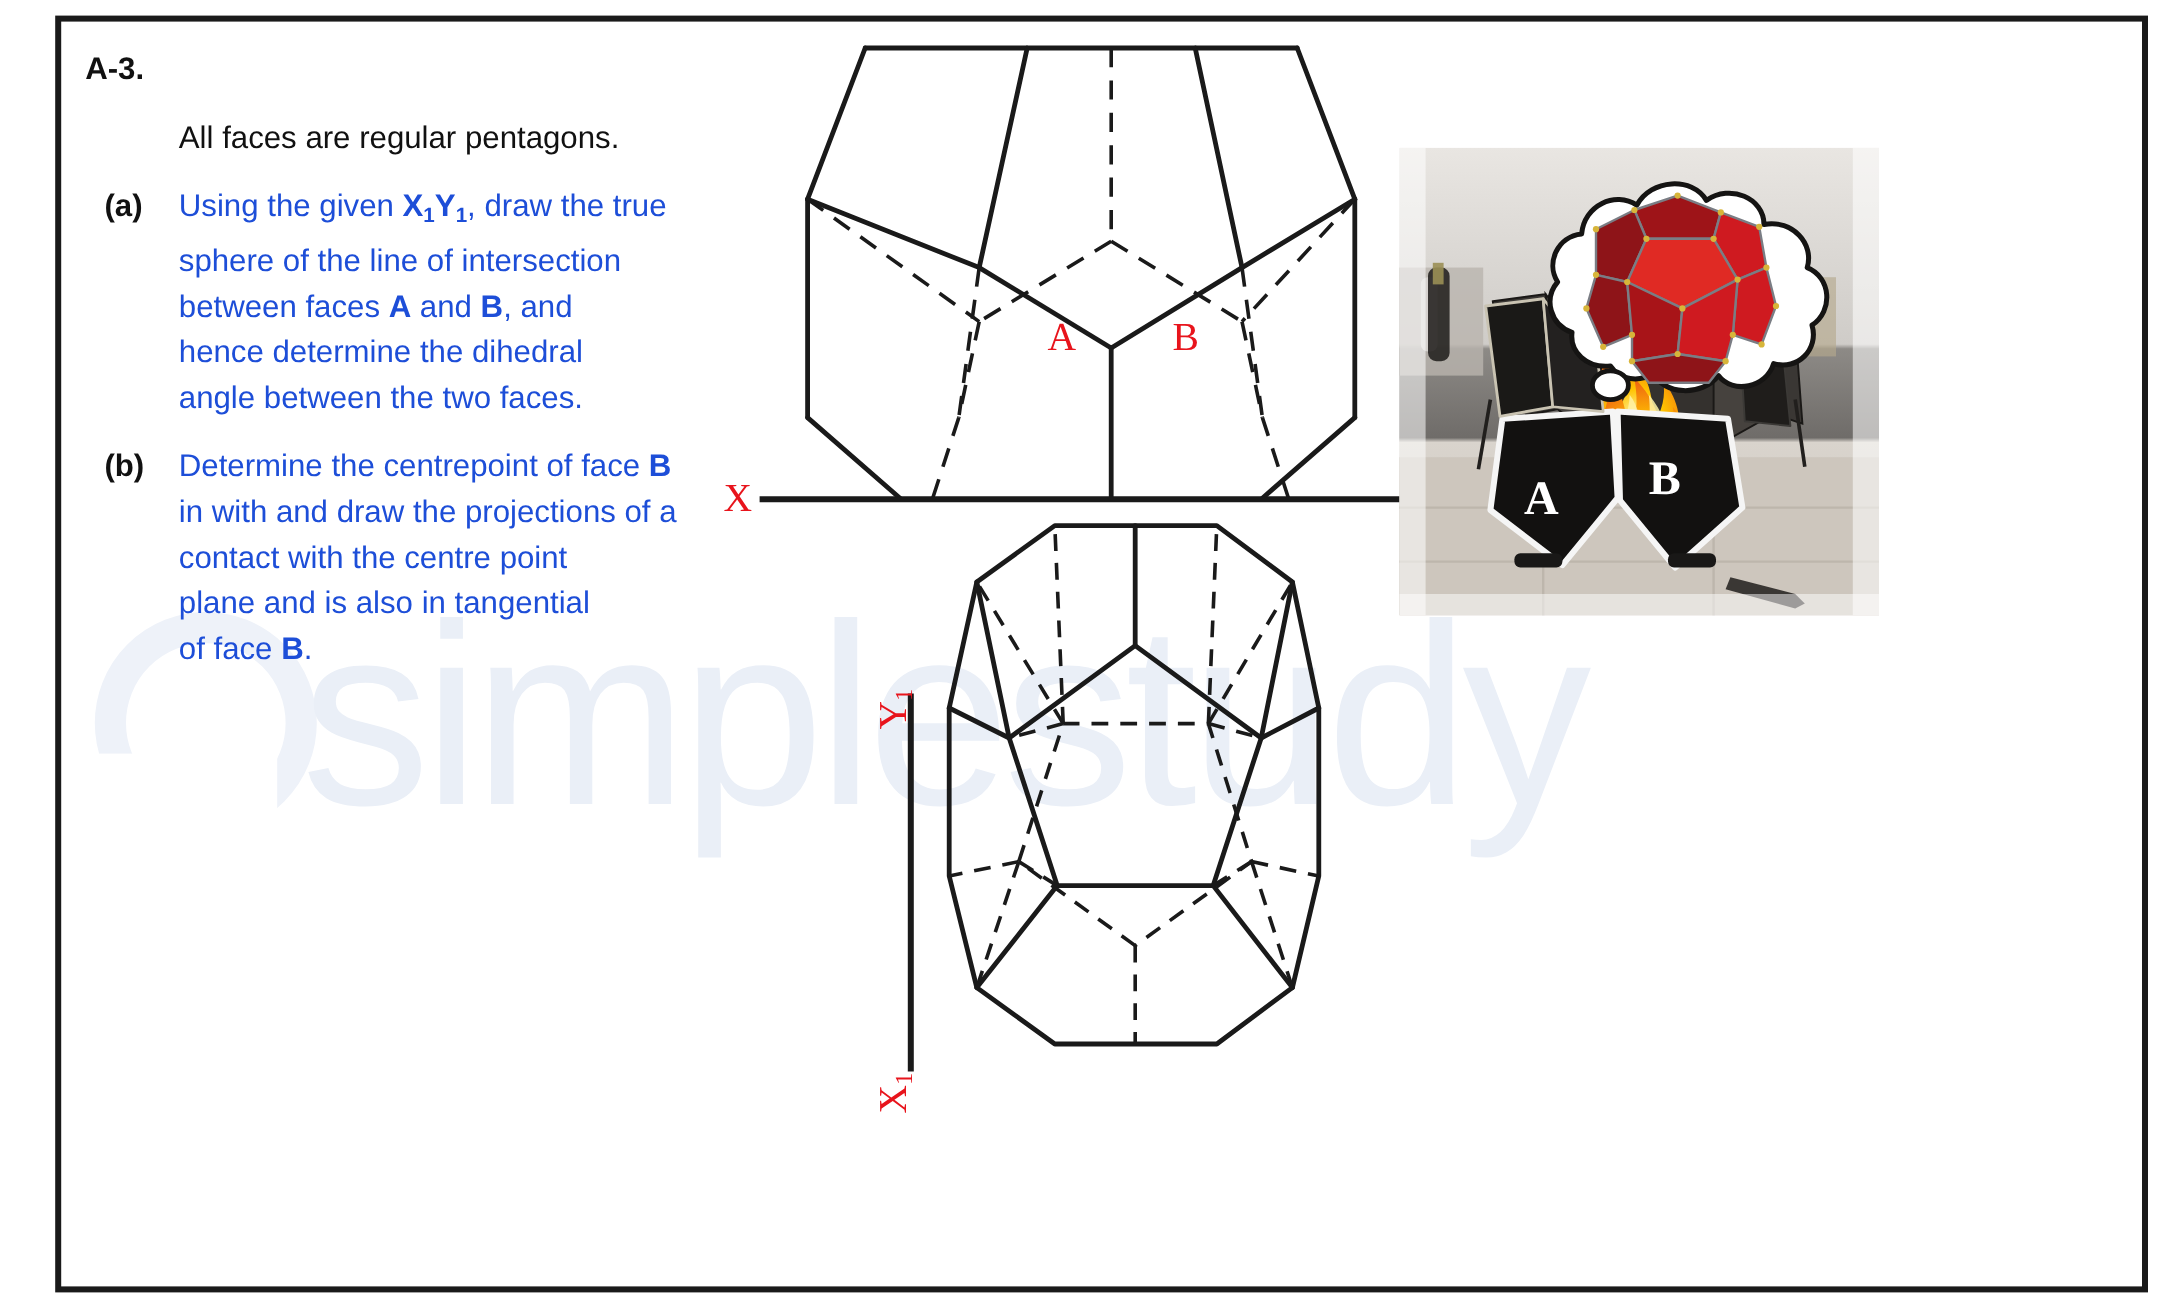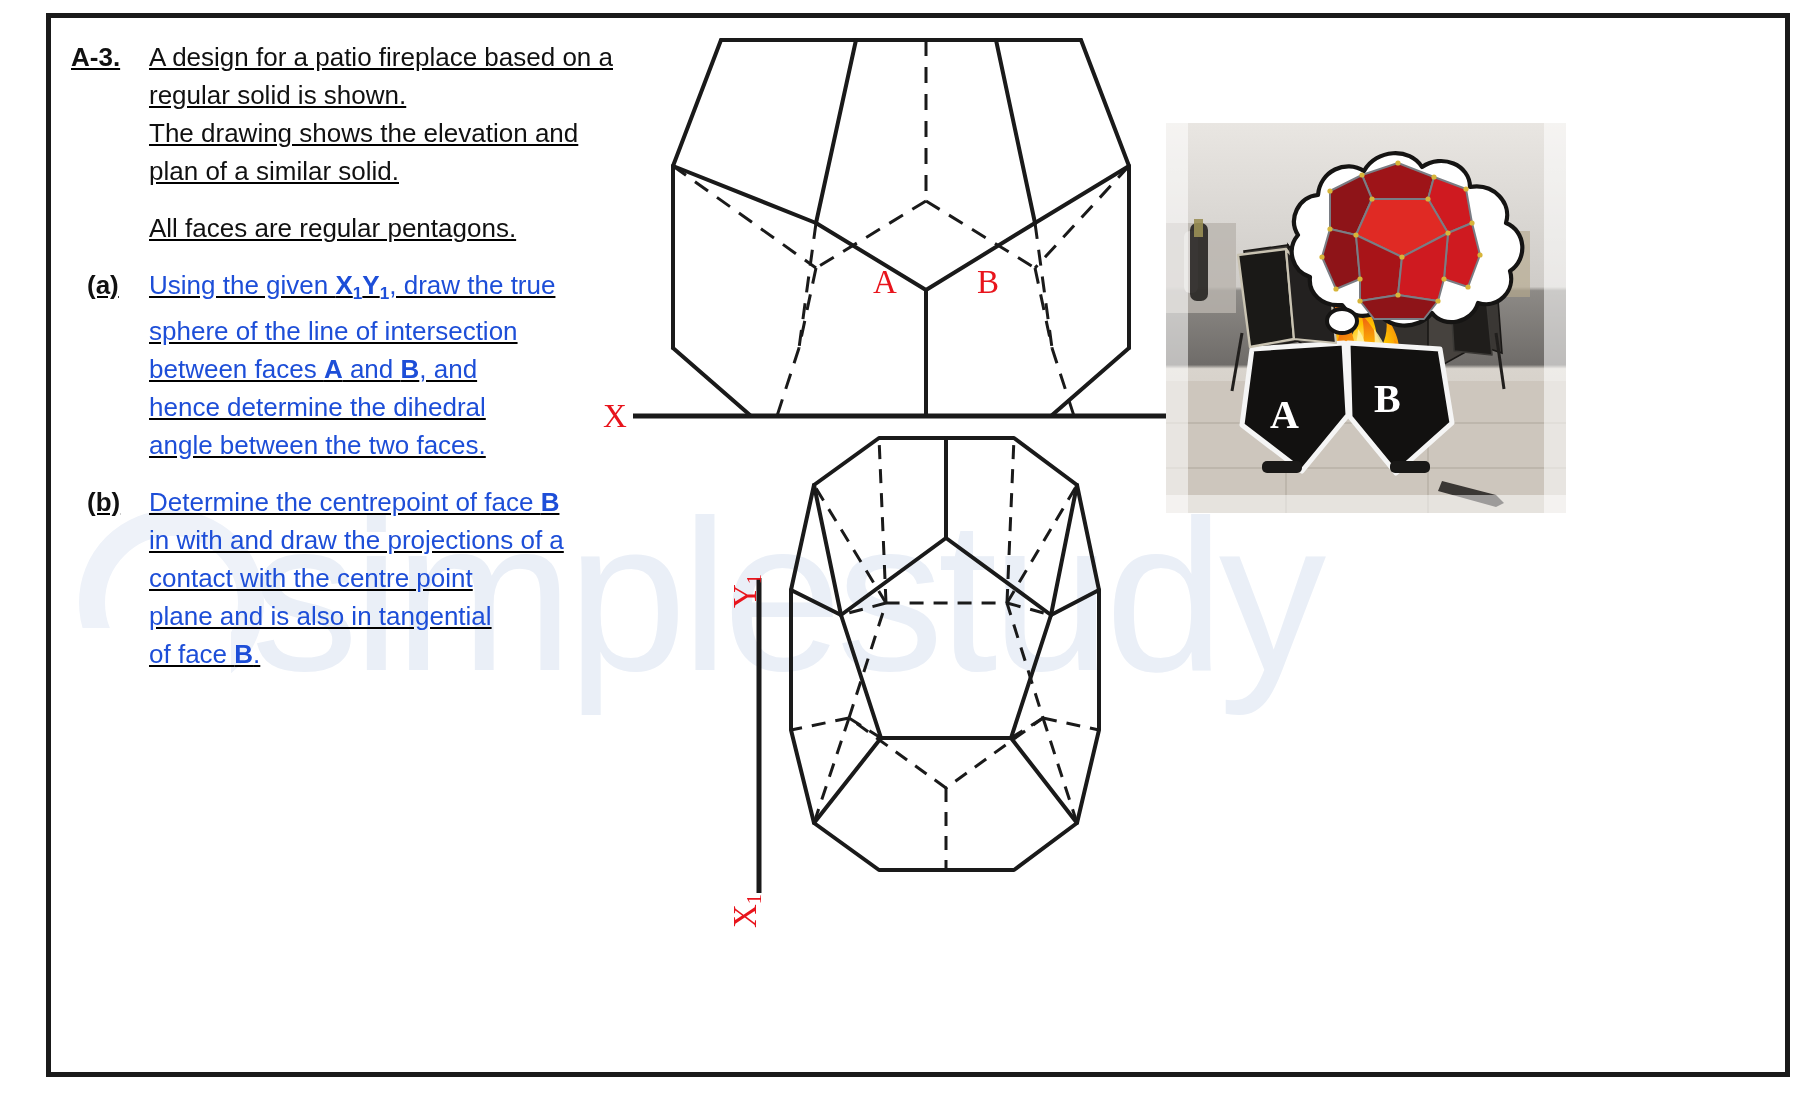--- a/index.html
+++ b/index.html
@@ -27,21 +27,21 @@
     position:absolute;left:28px;top:22px;width:185px;height:185px;
     border-radius:50%;border:26px solid #eef2f9;box-sizing:border-box;
   }
   .wm-logo:after{
     content:"";position:absolute;left:-26px;top:92px;width:152px;height:119px;
     background:#ffffff;
   }
 
   
   .qblock{position:absolute;left:20px;top:20px;width:620px;}
-  .qrow{display:flex;align-items:flex-start;text-decoration:underline;}
+  .qrow{display:flex;align-items:flex-start;}
   .qnum{
     width:78px;flex:0 0 78px;font-weight:bold;font-size:26px;color:#111;
     line-height:38px;
   }
   .qtext{font-size:26px;color:#111;line-height:38px;}
   .para-gap{height:19px;}
   .sub-label{
     width:62px;flex:0 0 62px;font-weight:bold;font-size:26px;color:#111;
     line-height:38px;padding-left:16px;box-sizing:content-box;
   }
@@ -76,26 +76,20 @@
 
   <div class="watermark">
     <div class="wm-logo"></div>
     <div class="wm-text">simplestudy</div>
   </div>
 
   <div class="qblock">
 
     <div class="qrow">
       <div class="qnum">A-3.</div>
-      <div class="qtext">
-        <div>A design for a patio fireplace based on a</div>
-        <div>regular solid is shown.</div>
-        <div>The drawing shows the elevation and</div>
-        <div>plan of a similar solid.</div>
-      </div>
     </div>
 
     <div class="para-gap"></div>
 
     <div class="qrow">
       <div class="qnum"></div>
       <div class="qtext">All faces are regular pentagons.</div>
     </div>
 
     <div class="para-gap"></div>

